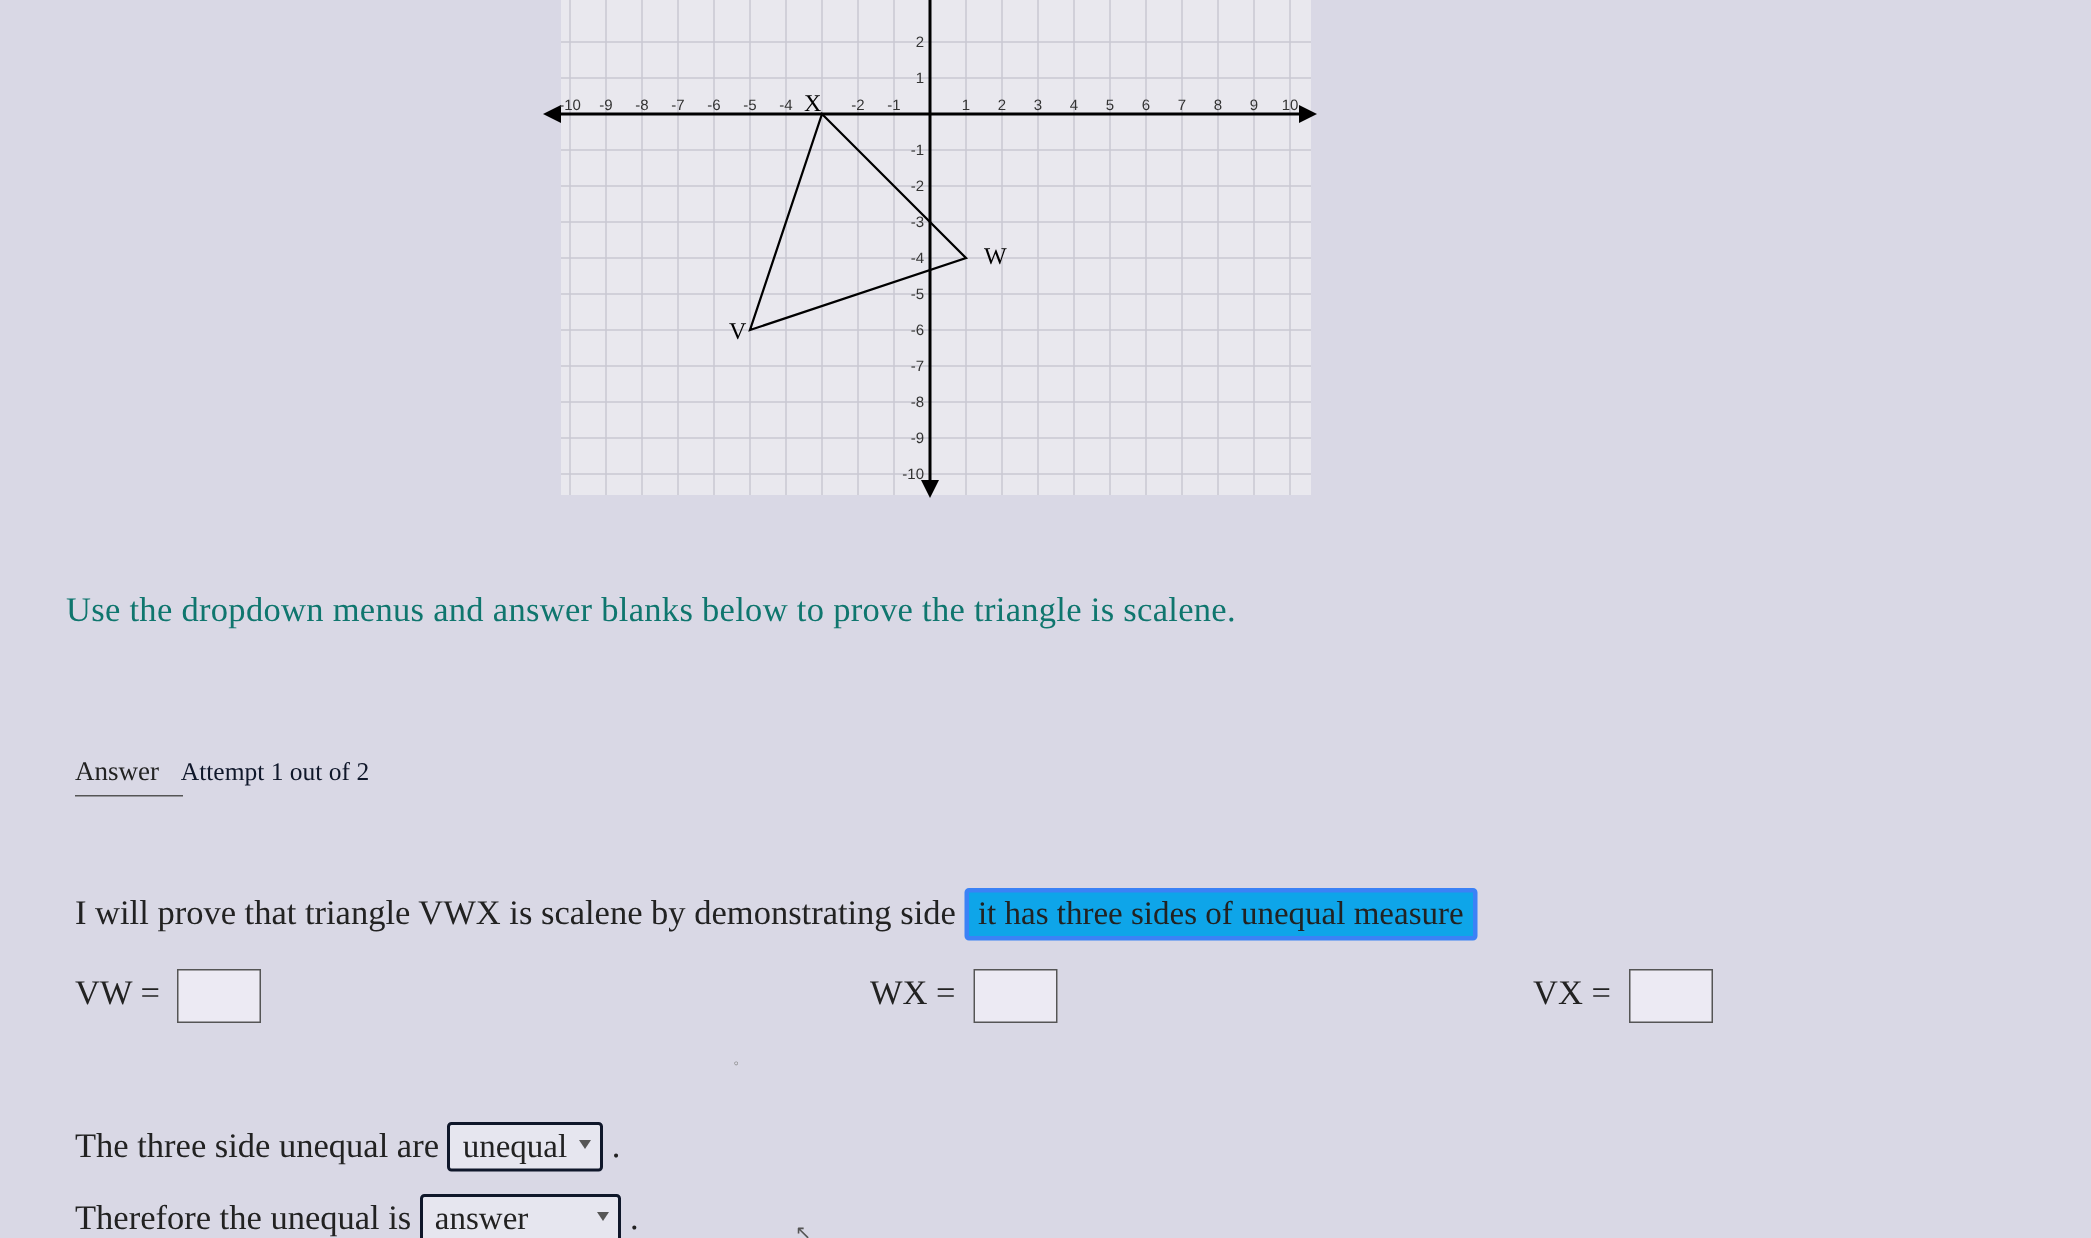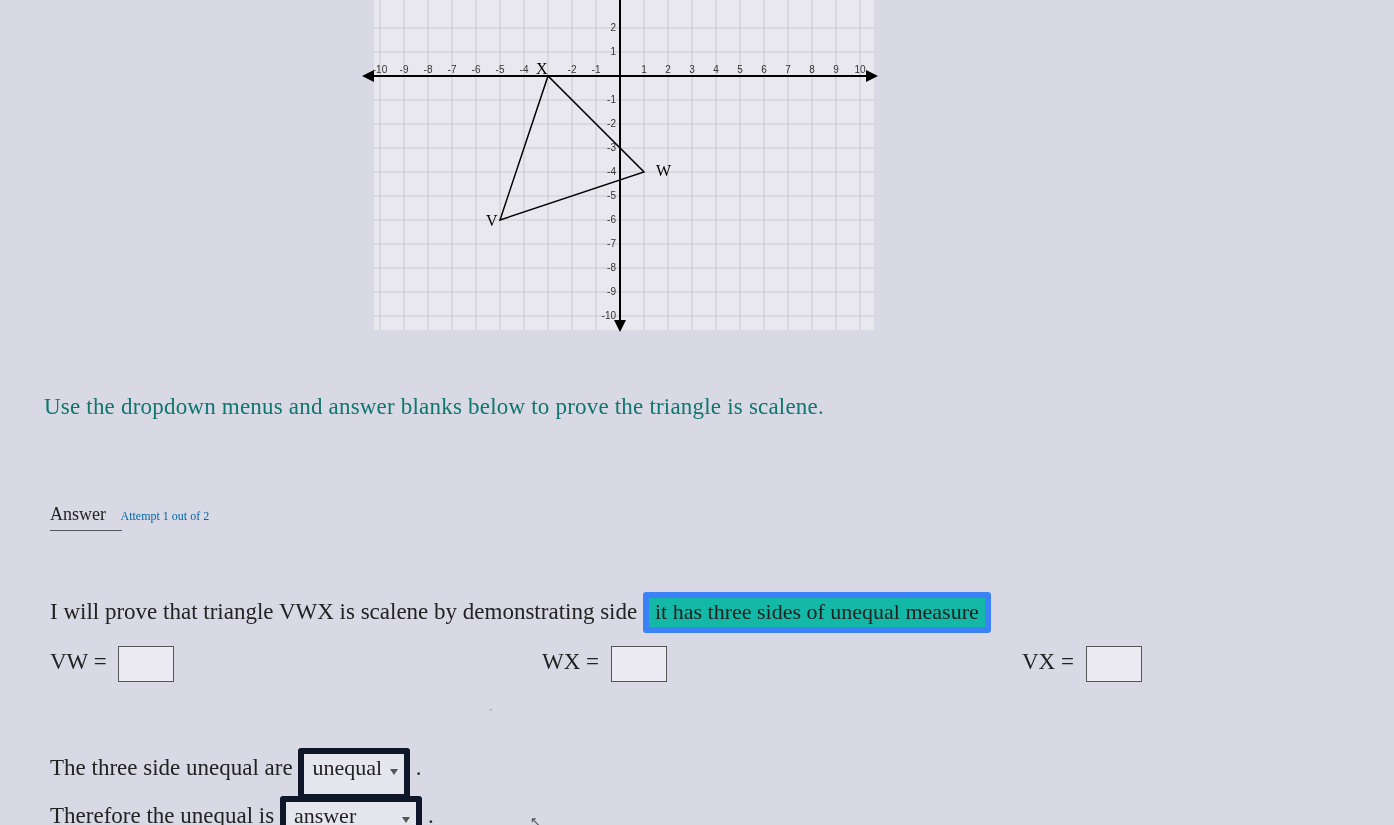--- a/index.html
+++ b/index.html
@@ -1,28 +1,28 @@
 <!DOCTYPE html>
 <html><head>
 <meta charset="utf-8">
 <style>
   html,body{margin:0;padding:0;width:1394px;height:825px;background:#d9d8e5;font-family:"Times New Roman",serif;color:#222;overflow:hidden}
   .chart-area{position:absolute;left:350px;top:0;width:560px;height:340px}
   .instr{position:absolute;left:44px;top:394px;font-size:23px;color:#0f766e;letter-spacing:.2px}
   .answer-line{position:absolute;left:50px;top:504px;font-size:18px}
   .answer-line b{font-weight:400;margin-right:10px}
-  .attempt{color:#0369a1;font-size:12px}
+  .attempt{color:#0f172a;font-size:17px}
   .underline{position:absolute;left:50px;top:530px;width:72px;height:0;border-bottom:1px solid #555}
   .proof1{position:absolute;left:50px;top:592px;font-size:23px}
-  .dd{display:inline-block;background:#14b8a6;border:6px solid #3b82f6;border-radius:3px;padding:1px 6px 2px 6px;font-size:22px;vertical-align:baseline}
+  .dd{display:inline-block;background:#0ea5e9;border:3px solid #3b82f6;border-radius:3px;padding:1px 6px 2px 6px;font-size:22px;vertical-align:baseline}
   .eq-row{position:absolute;top:646px;left:50px;width:1200px;font-size:23px}
   .eq{display:inline-block;position:absolute}
   .inpbox{display:inline-block;width:54px;height:34px;border:1px solid #555;background:#eceaf3;vertical-align:middle;margin-left:6px}
   .line2{position:absolute;left:50px;top:748px;font-size:23px}
-  .dd2{display:inline-block;background:#e6e6ef;border:6px solid #0f172a;border-radius:3px;padding:1px 22px 13px 8px;font-size:22px;position:relative}
+  .dd2{display:inline-block;background:#e6e6ef;border:2px solid #0f172a;border-radius:3px;padding:1px 22px 2px 8px;font-size:22px;position:relative}
   .chev{position:absolute;right:6px;top:50%;margin-top:-5px;width:0;height:0;border-left:4px solid transparent;border-right:4px solid transparent;border-top:6px solid #555}
   .line3{position:absolute;left:50px;top:796px;font-size:23px}
   .tick{font-size:10px;font-family:Arial,sans-serif;fill:#333}
   .vlabel{font-size:16px;font-family:"Times New Roman";fill:#000}
   .cursor-icon{position:absolute;left:530px;top:814px;color:#555;font-size:13px}
   .dot{color:#888;font-size:10px;position:absolute;left:489px;top:704px}
 </style>
 </head>
 <body>
 
@@ -137,21 +137,21 @@
 <div class="proof1">
   <span>I will prove that triangle VWX is scalene by demonstrating side</span>
   <span class="dd">it has three sides of unequal measure</span>
 </div>
 
 <div class="eq-row">
   <span class="eq" style="left:0">
     <span>VW =</span>
     <span class="inpbox"></span>
   </span>
-  <span class="eq" style="left:492px">
+  <span class="eq" style="left:530px">
     <span>WX =</span>
     <span class="inpbox"></span>
   </span>
   <span class="eq" style="left:972px">
     <span>VX =</span>
     <span class="inpbox"></span>
   </span>
 </div>
 
 <span class="dot">◦</span>

